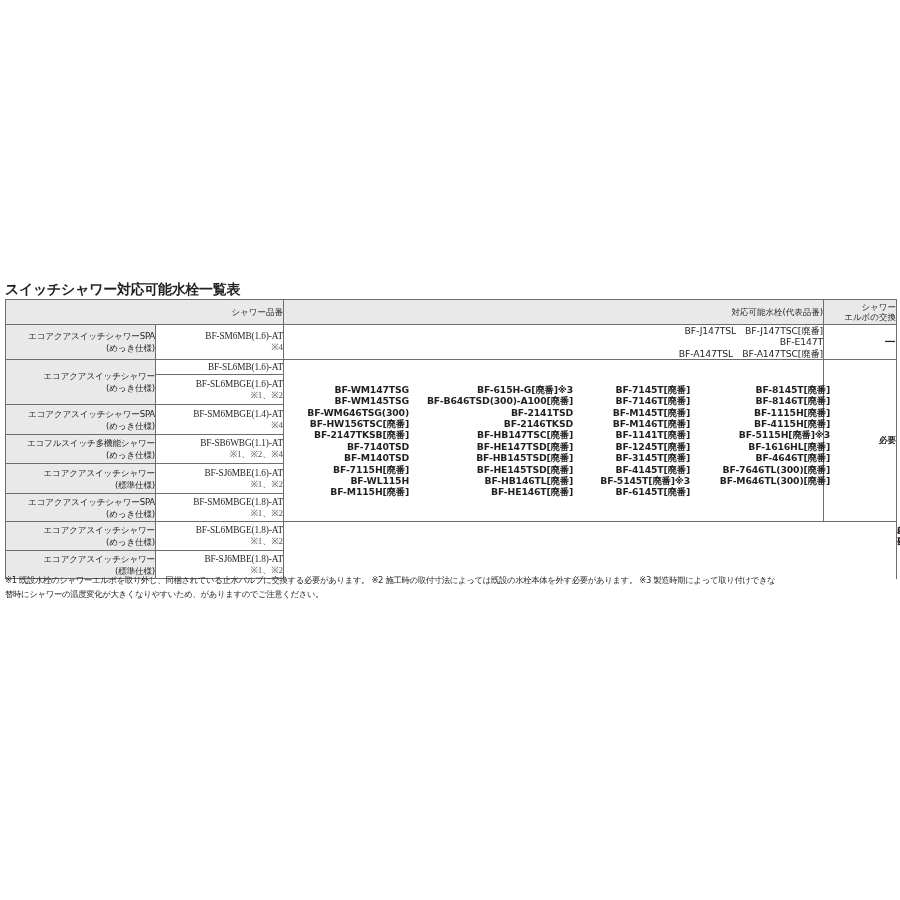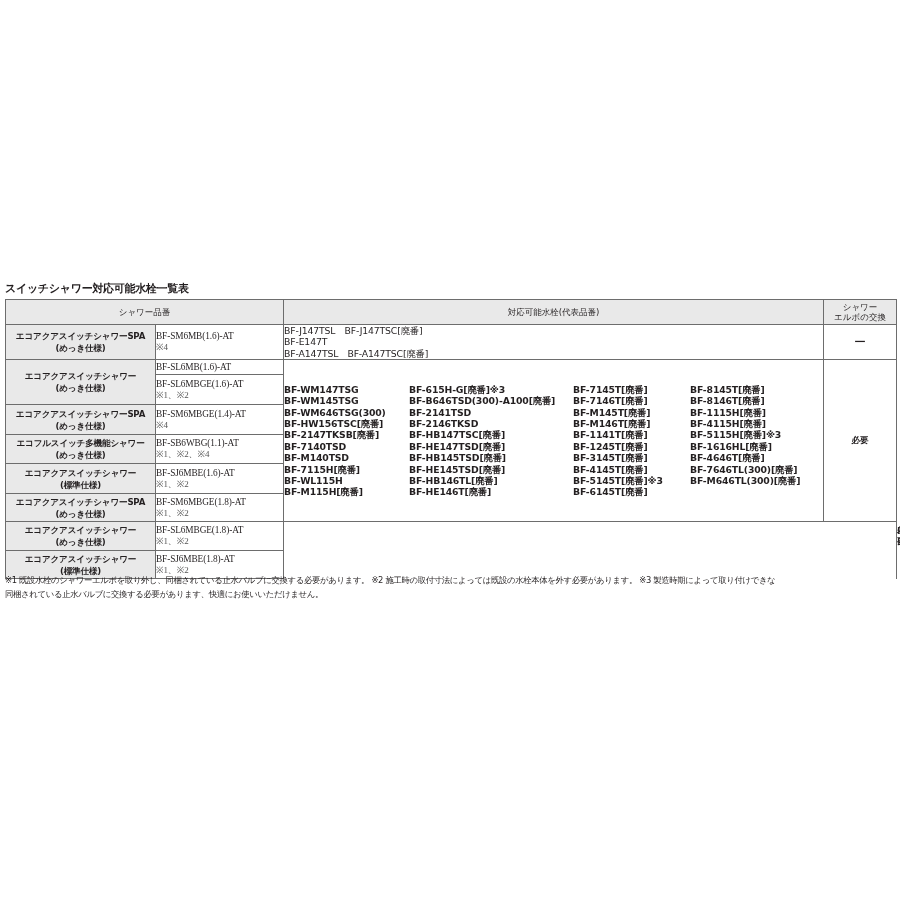--- a/index.html
+++ b/index.html
@@ -1,22 +1,22 @@
 <!DOCTYPE html>
 <html><head>
 <meta charset="utf-8">
 <style>
   html, body { margin:0; padding:0; background:#ffffff; }
   body { width:900px; height:900px; position:relative; overflow:hidden;
          font-family:"DejaVu Sans","Liberation Sans",sans-serif; color:#231f20; }
-  .title { position:absolute; left:5px; top:281px; font-size:11px; font-weight:bold; letter-spacing:-0.3px; white-space:nowrap; }
+  .title { position:absolute; left:5px; top:281px; font-size:14px; font-weight:bold; letter-spacing:-0.3px; white-space:nowrap; }
   table.main { position:absolute; left:5px; top:299px; width:891px; border-collapse:collapse; table-layout:fixed; }
-  table.main td, table.main th { border:1px solid #6d6d6d; padding:0; vertical-align:middle; }
+  table.main td, table.main th { border:1px solid #6d6d6d; padding:0; vertical-align:middle;text-align:right; }
   th { background:#e9e9e9; font-weight:normal; font-size:8.5px; height:24px; text-align:center; line-height:10px; }
-  td.name { background:#e9e9e9; text-align:center; font-size:8.6px; font-weight:bold; line-height:12px; letter-spacing:-0.2px;margin-left:11px; }
+  td.name { background:#e9e9e9; text-align:center; font-size:8.6px; font-weight:normal; line-height:12px; letter-spacing:-0.2px;margin-left:11px; }
   td.model { font-size:9.3px; line-height:11px; padding-left:4px; white-space:nowrap; letter-spacing:-0.1px;font-family:Liberation Serif, serif; }
   td.model .note { color:#555; font-size:9px; }
   td.faucets { vertical-align:top; padding:1px 0 0 3px; font-size:9.3px; line-height:11.4px; }
   td.elbow { text-align:center; font-size:8.5px; font-weight:bold; }
   .fgrid { display:grid; grid-template-columns:125px 164px 117px 140px;font-weight:bold; }
   .fgrid div, .flist div { white-space:nowrap; letter-spacing:-0.15px; }
   .footnote { position:absolute; left:5px; top:573px; width:892px; font-size:8.4px; line-height:14px; letter-spacing:-0.35px; }
   .foot-line { white-space:nowrap; overflow:hidden; }
 </style>
 </head>
@@ -199,14 +199,14 @@
     <td class="model">
       <div>BF-SJ6MBE(1.8)-AT</div>
       <div class="note">※1、※2</div>
     </td>
   </tr>
 </tbody>
   </table>
 
 <div class="footnote">
   <div class="foot-line">※1 既設水栓のシャワーエルボを取り外し、同梱されている止水バルブに交換する必要があります。 ※2 施工時の取付寸法によっては既設の水栓本体を外す必要があります。 ※3 製造時期によって取り付けできな</div>
-  <div class="foot-line">同梱されている止水バルブに交換する必要があります、快適にお使いいただけません。</div>
+  <div class="foot-line">替時にシャワーの温度変化が大きくなりやすいため、がありますのでご注意ください。</div>
 </div>
 
 </body></html>

